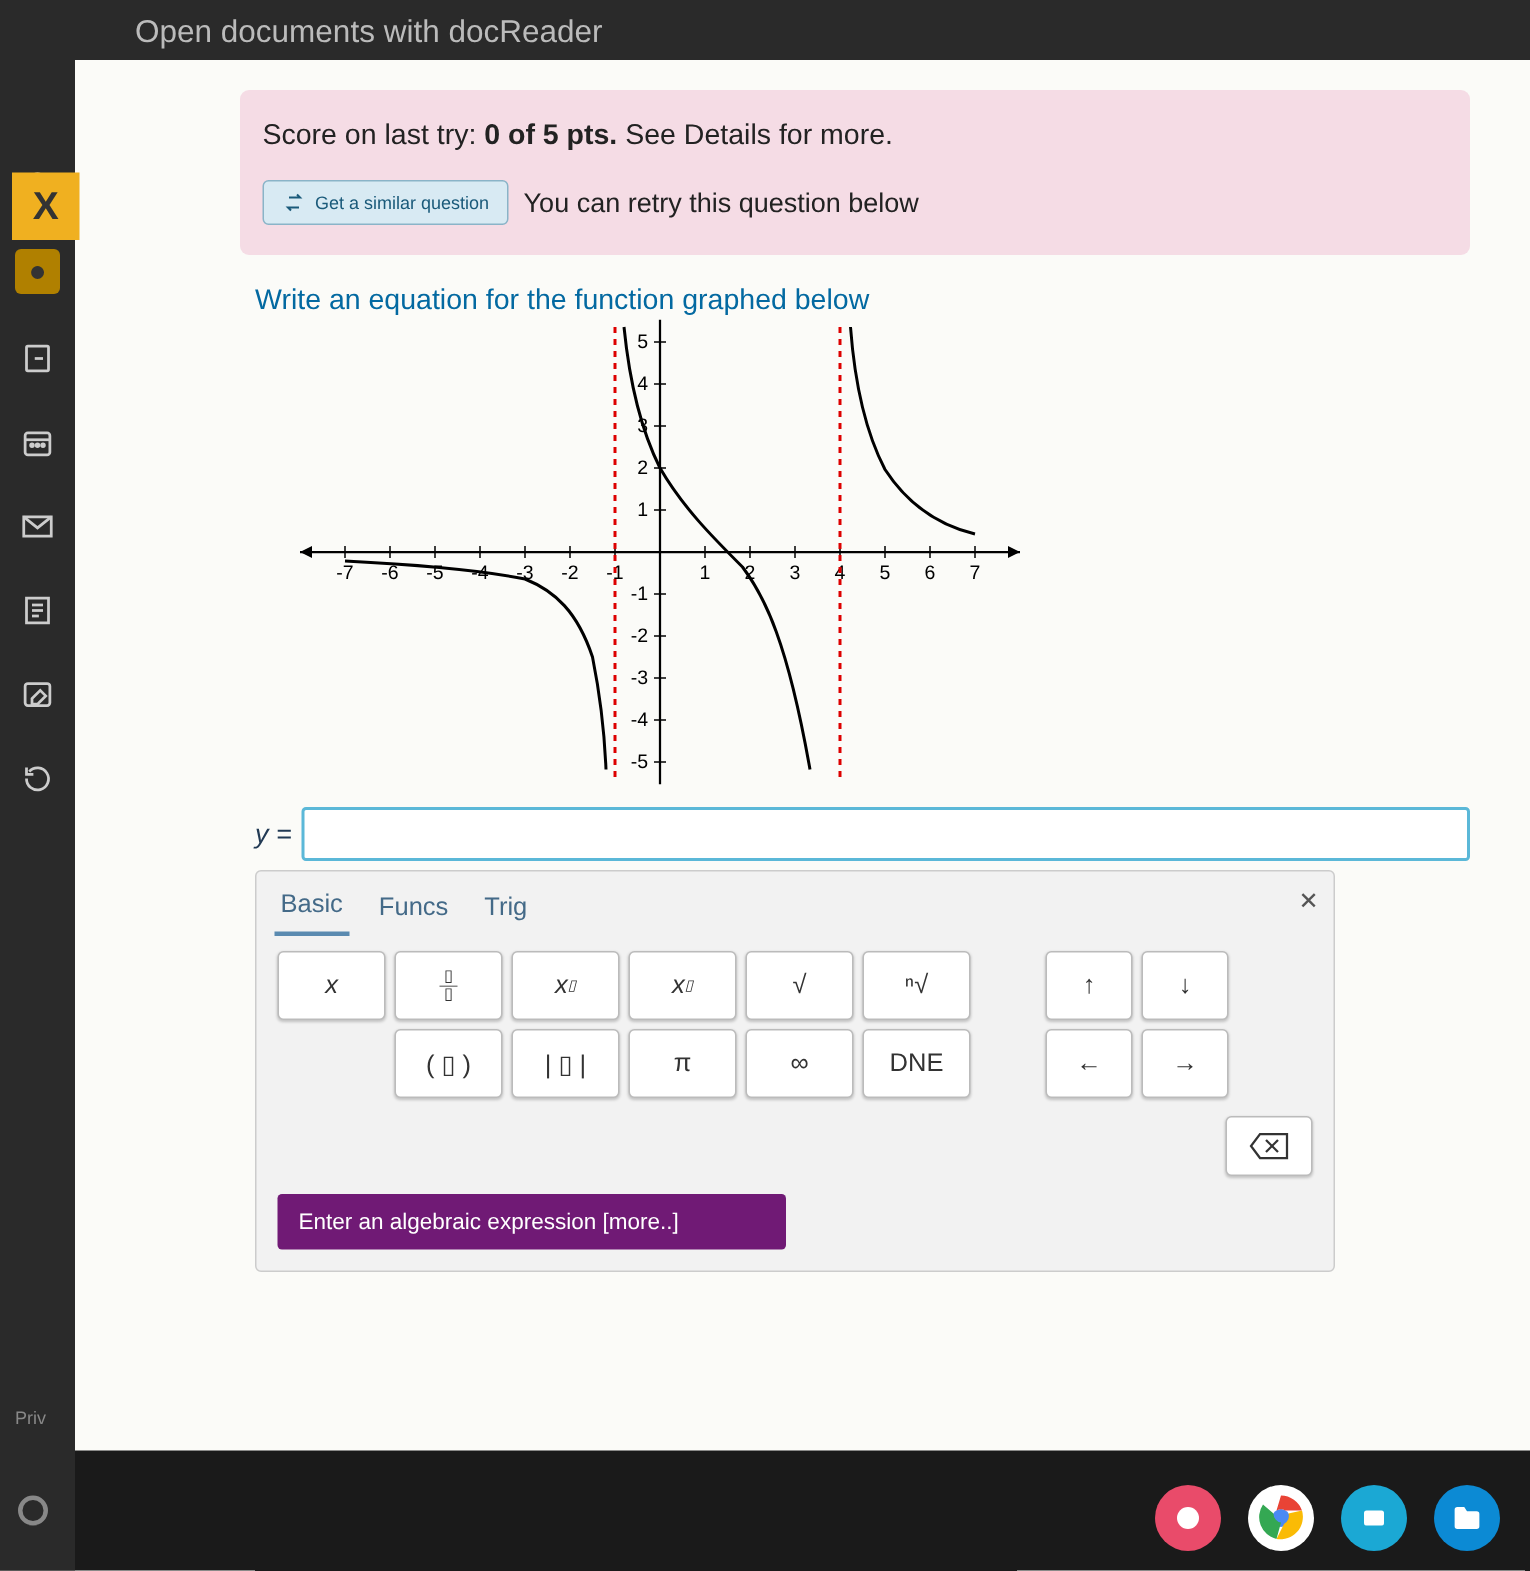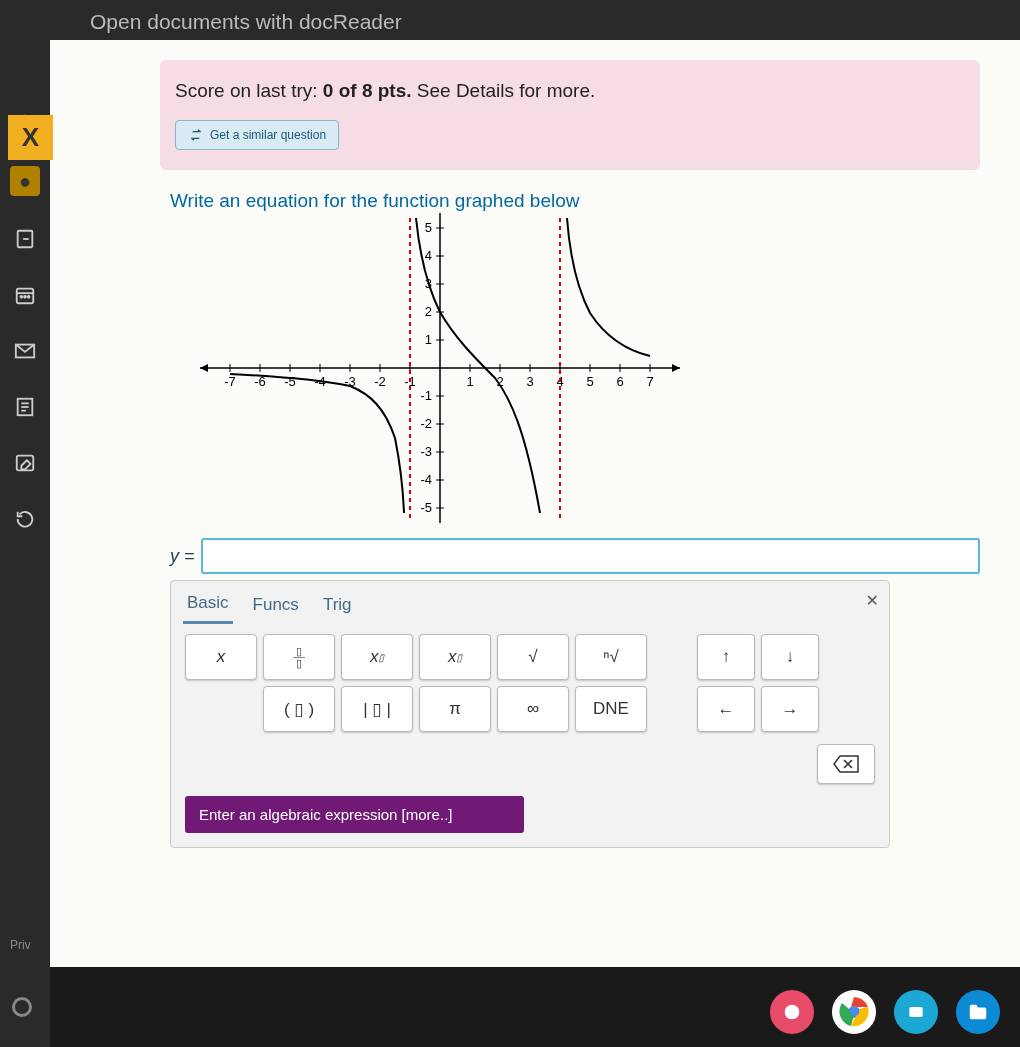--- a/index.html
+++ b/index.html
@@ -167,29 +167,30 @@
       </svg>
     </div>
 </div>
 <div class="priv-label">Priv</div>
 <div class="circle-btn"></div>
 
 <div class="page">
 
   <div class="score-box">
     <div class="score-text">
-      <span>Score on last try: </span><b>0 of 8 pts.</b><span> See Details for more.</span>
+      <span>Score on last try: </span><b>0 of 5 pts.</b><span> See Details for more.</span>
     </div>
     <div class="similar-row">
       <button class="similar-btn">
         <svg width="16" height="16" viewBox="0 0 24 24" fill="none" stroke="#1a5a7a" stroke-width="2">
             <path d="M7 7h11l-3-3M17 17H6l3 3"></path>
           </svg>
         <span>Get a similar question</span>
       </button>
+      <span class="retry-text">You can retry this question below</span>
     </div>
   </div>
 
   <div class="question-area">
     <div class="prompt">Write an equation for the function graphed below</div>
 
     <div class="graph-wrap">
       <svg class="graph" width="480" height="310" viewBox="0 0 480 310">
         <g transform="translate(240,155)">
 

